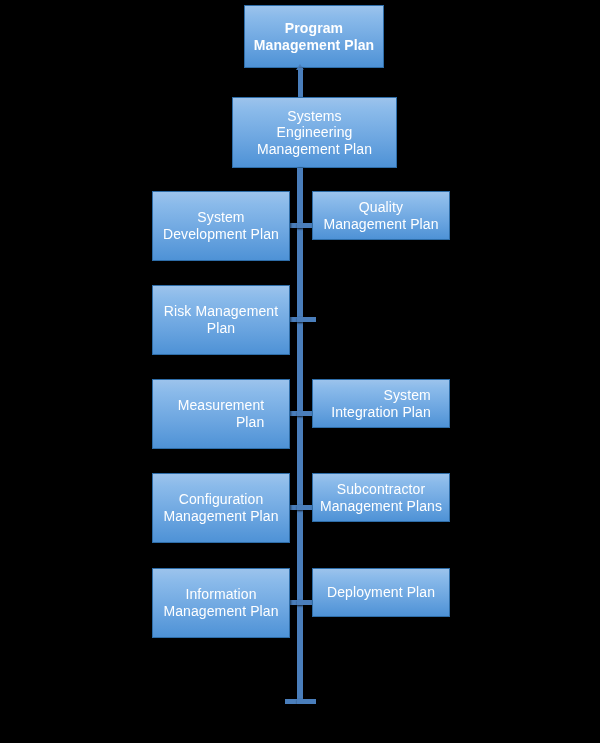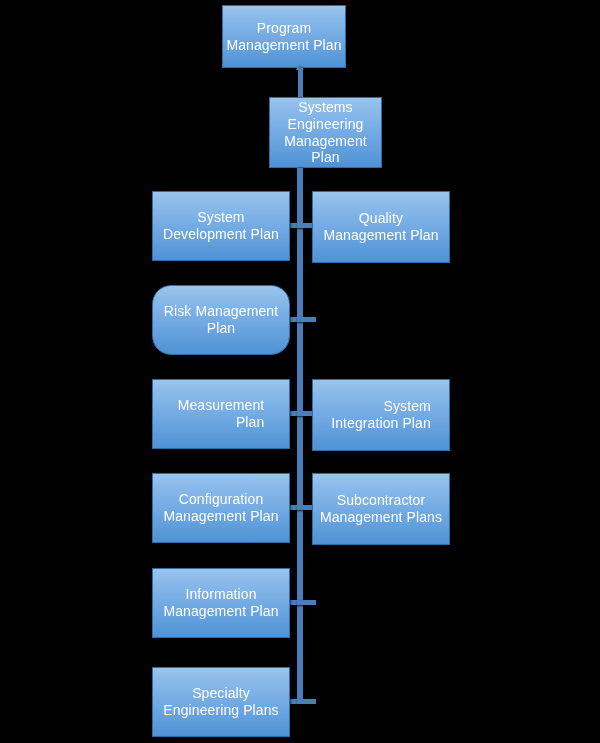--- a/index.html
+++ b/index.html
@@ -39,29 +39,29 @@
     box-shadow: 1px 1px 2px rgba(0,0,0,0.55);
     white-space: pre-line;
   }
 
   .node-label {
     display: block;
     padding: 0 2px;
   }
 
   
-  #node-pmp  { left: 222px; top: 5px;  width: 124px; height: 63px; }
-  #node-semp { left: 232px; top: 97px; width: 113px; height: 71px; margin-left: 37px; }
+  #node-pmp  { left: 244px; top: 5px;  width: 140px; height: 63px; font-weight: bold; }
+  #node-semp { left: 232px; top: 97px; width: 165px; height: 71px; }
 
   
   .node-left  { left: 152px; width: 138px; height: 70px; }
-  .node-right { left: 312px; width: 138px; height: 72px; }
+  .node-right { left: 312px; width: 138px; height: 49px; }
 
   .row-0 { top: 191px; }
-  .row-1 { top: 285px; border-radius: 19px; }
+  .row-1 { top: 285px; }
   .row-2 { top: 379px; text-align: right; }
   .row-3 { top: 473px; align-items: center; }
   .row-4 { top: 568px; }
   .row-5 { top: 667px; }
 
   
   .trunk {
     position: absolute;
     background: #4A7EBB;
     box-shadow: 1px 0 2px rgba(0,0,0,0.5);
@@ -166,21 +166,20 @@
     <span class="node-label">Subcontractor
 Management Plans</span>
   </div>
 
   <div class="stub stub-left  s-row-4"></div>
   <div class="stub stub-right s-row-4"></div>
   <div class="node node-left  row-4">
     <span class="node-label">Information
 Management Plan</span>
   </div>
+  <div class="node node-right row-4">
+    <span class="node-label">Deployment Plan</span>
+  </div>
 
   <div class="stub stub-left  s-row-5"></div>
   <div class="stub stub-right s-row-5"></div>
-  <div class="node node-left  row-5">
-    <span class="node-label">Specialty
-Engineering Plans</span>
-  </div>
 
 </div>
 
 </body></html>

